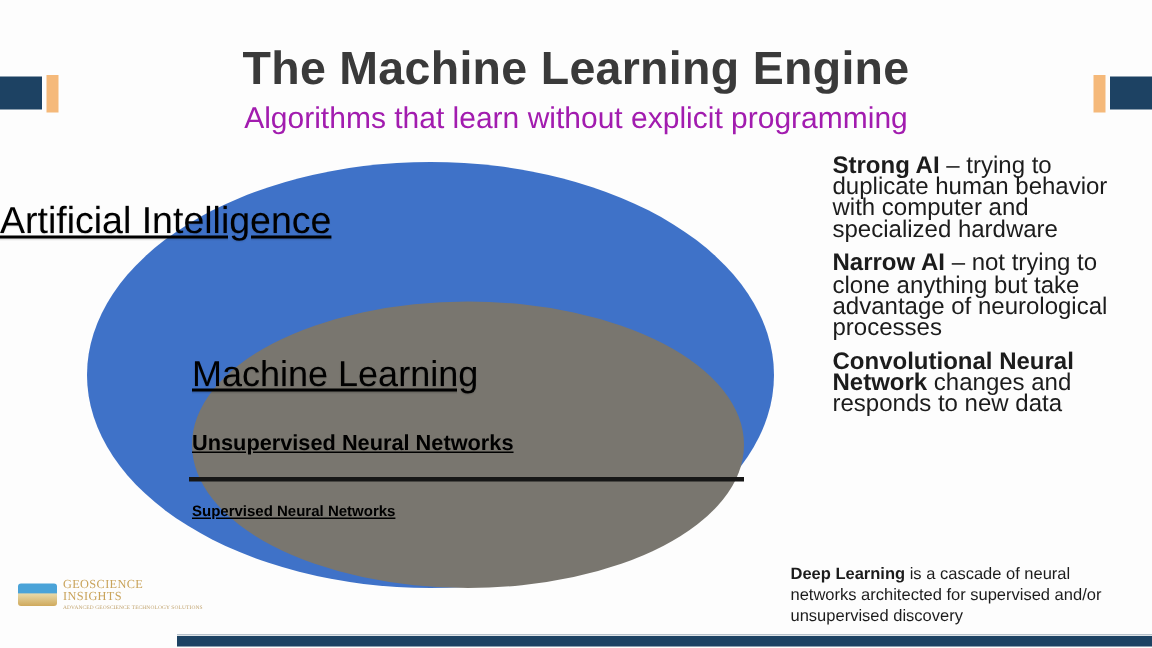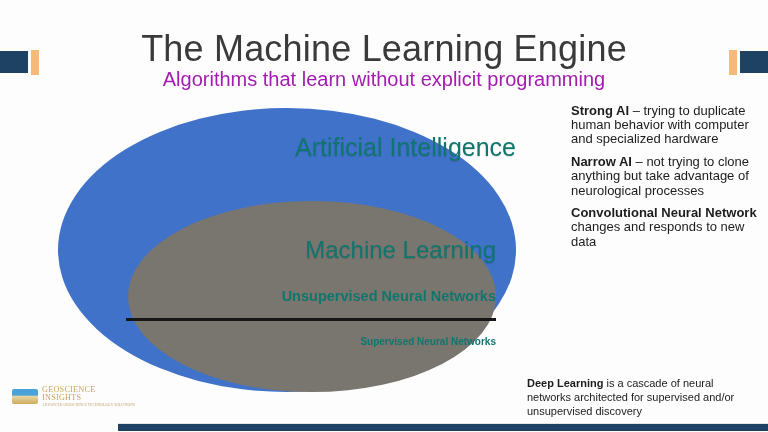--- a/index.html
+++ b/index.html
@@ -42,22 +42,22 @@
     background: #1d4263;
     border-top: 1px solid #dfe4e8;
   }
 
   
   #title {
     position: absolute;
     left: 0; top: 28px;
     width: 768px;
     text-align: center;
-    font-size: 36px;
-    font-weight: 400;
+    font-size: 31px;
+    font-weight: 700;
     color: #3a3a3a;
     letter-spacing: 0.2px;
   }
   #subtitle {
     position: absolute;
     left: 0; top: 68px;
     width: 768px;
     text-align: center;
     font-size: 20px;
     font-weight: 400;
@@ -85,22 +85,23 @@
     left: 126px;
     top: 318px;
     width: 370px;
     height: 3px;
     background: #161616;
   }
 
   .ellipse-label {
     position: absolute;
     width: 100%;
-    text-align: right;
-    color: #0f766e;
+    text-align: left;
+    color: #000000;
+    text-decoration: underline;
   }
   #ai-label {
     left: 0; top: 133px;
     font-size: 25px;
     font-weight: 400;
     width: 516px;
     text-shadow: 0 1px 1px rgba(0,0,0,0.12);
   }
   #ml-label {
     left: 128px; top: 236px;
@@ -121,24 +122,23 @@
     font-size: 10px;
     font-weight: 600;
   }
 
   
   #notes {
     position: absolute;
     left: 555px;
     top: 104px;
     width: 196px;
-    font-size: 13px;
+    font-size: 16px;
     line-height: 14.2px;
     color: #1c1c1c;
-    margin-left: 16px;
   }
   #notes .note { margin-bottom: 8.5px; }
   #notes .note:last-child { margin-bottom: 0; }
   #notes b { font-weight: 700; }
 
   #note-deep {
     position: absolute;
     left: 527px;
     top: 376px;
     width: 228px;

